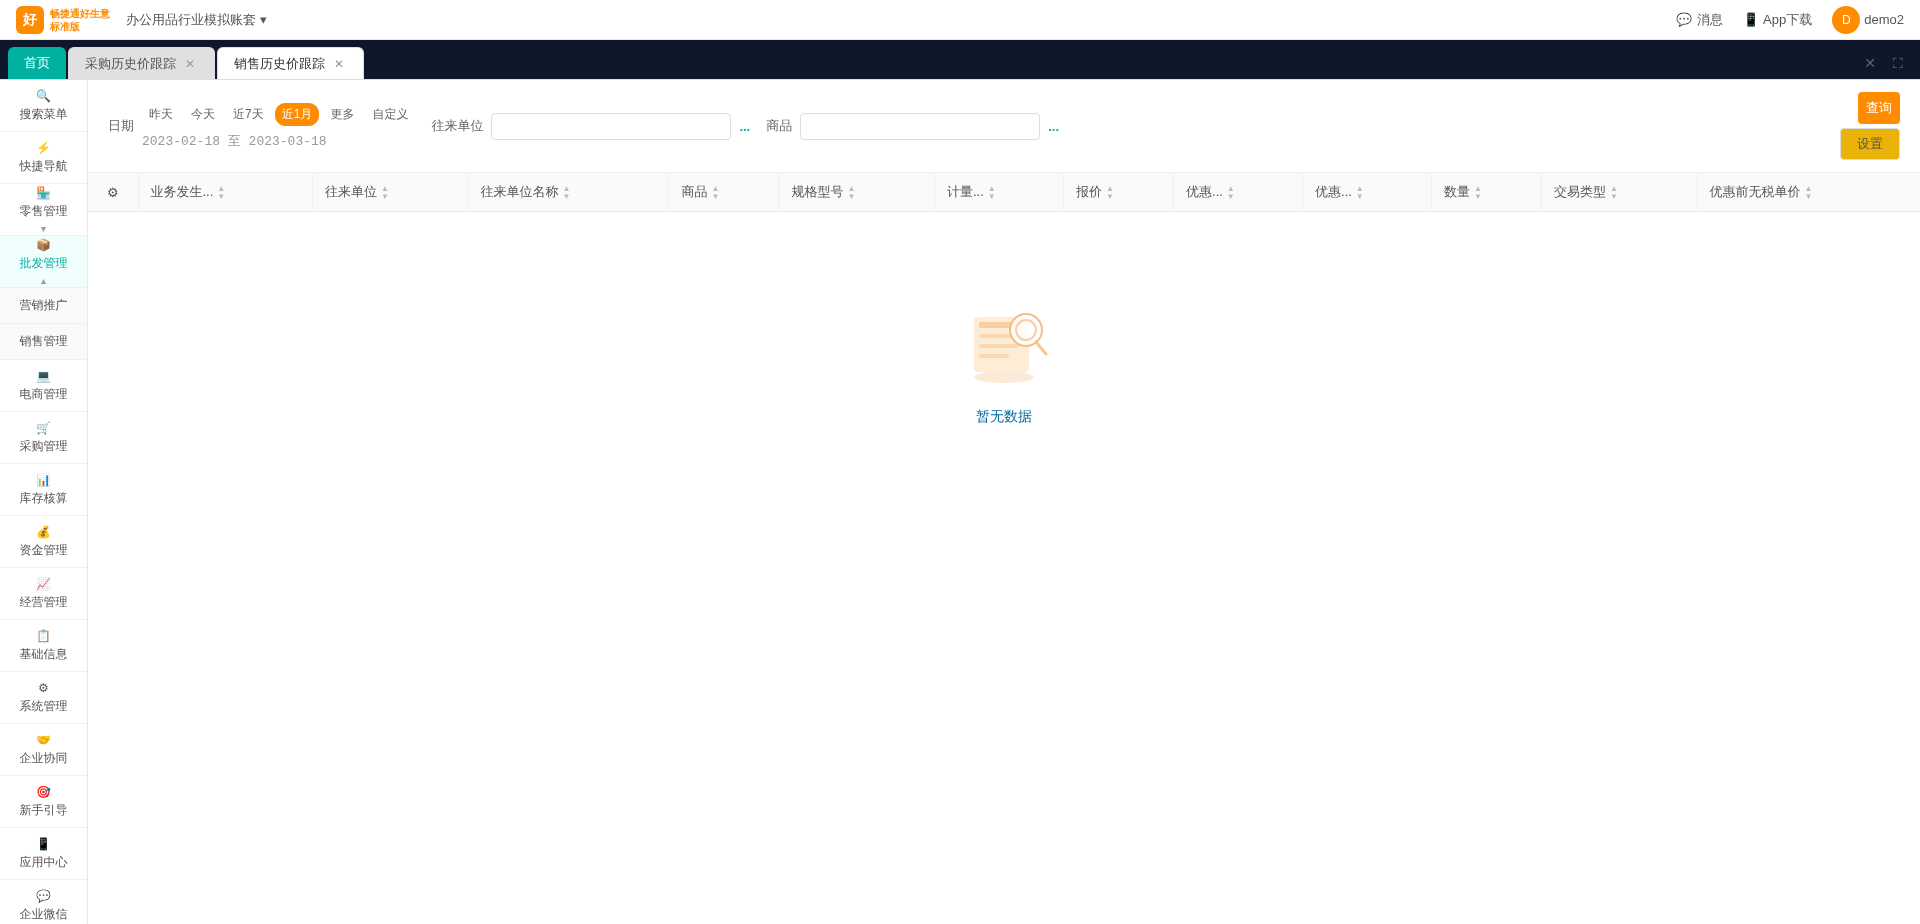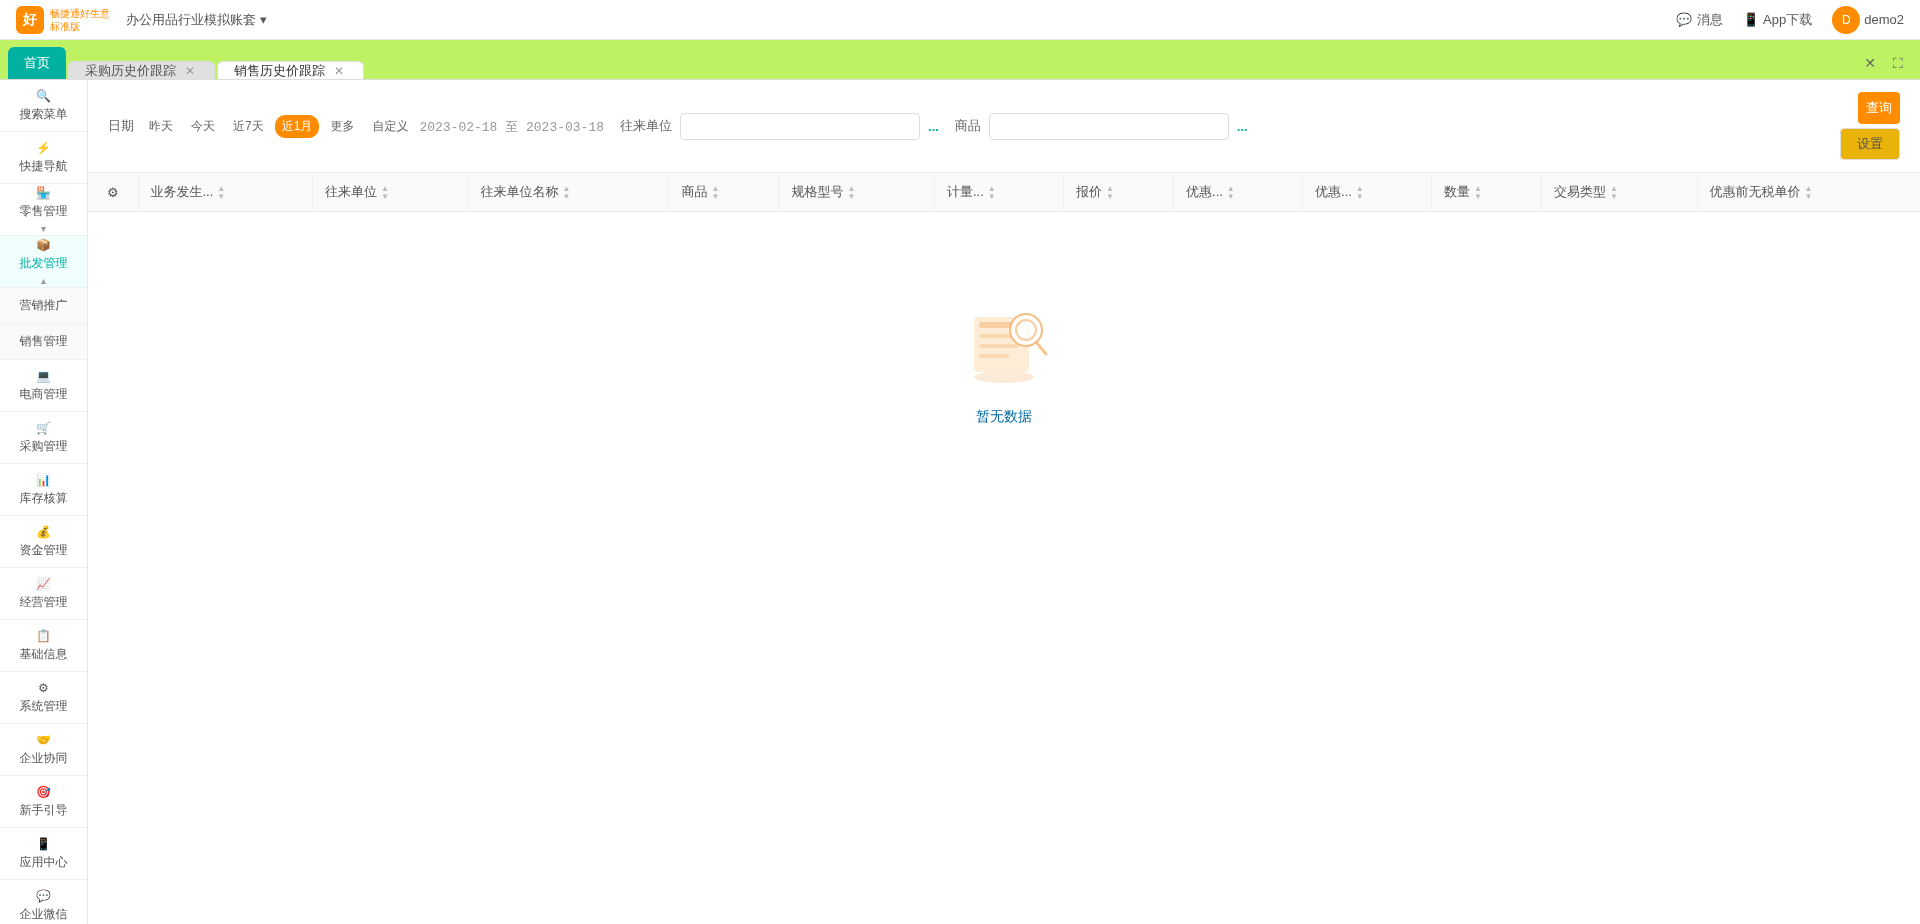--- a/index.html
+++ b/index.html
@@ -36,21 +36,21 @@
       align-items: center;
       justify-content: center;
       color: white;
       font-size: 14px;
       font-weight: bold;
     }
     .logo-text {
       font-size: 11px;
       color: #ff8c00;
       line-height: 1.3;
-      font-weight: normal;
+      font-weight: bold;
     }
     .app-selector {
       display: flex;
       align-items: center;
       gap: 4px;
       font-size: 13px;
       color: #555;
       cursor: pointer;
       padding: 4px 8px;
       border-radius: 4px;
@@ -76,29 +76,29 @@
       display: flex;
       align-items: center;
       justify-content: center;
       color: white;
       font-size: 12px;
     }
 
     
     .tab-bar {
       height: 40px;
-      background: #bef264;
+      background: #0f172a;
       display: flex;
       align-items: flex-end;
       padding: 0 8px;
       border-bottom: 1px solid #ddd;
       position: relative;
     }
     .tab {
-      height: 18px;
+      height: 32px;
       padding: 0 16px;
       display: flex;
       align-items: center;
       gap: 6px;
       border-radius: 6px 6px 0 0;
       cursor: pointer;
       font-size: 13px;
       background: #e0e0e0;
       color: #555;
       margin-right: 2px;
@@ -259,22 +259,22 @@
       align-items: center;
       gap: 8px;
     }
     .filter-label {
       color: #666;
       font-size: 13px;
       white-space: nowrap;
     }
     .date-shortcuts {
       display: flex;
-      align-items: center;
       gap: 4px;
+      flex-direction: column;
     }
     .date-shortcuts-top {
       display: flex;
       gap: 4px;
       align-items: center;
     }
     .date-btn {
       padding: 2px 6px;
       border-radius: 10px;
       cursor: pointer;

